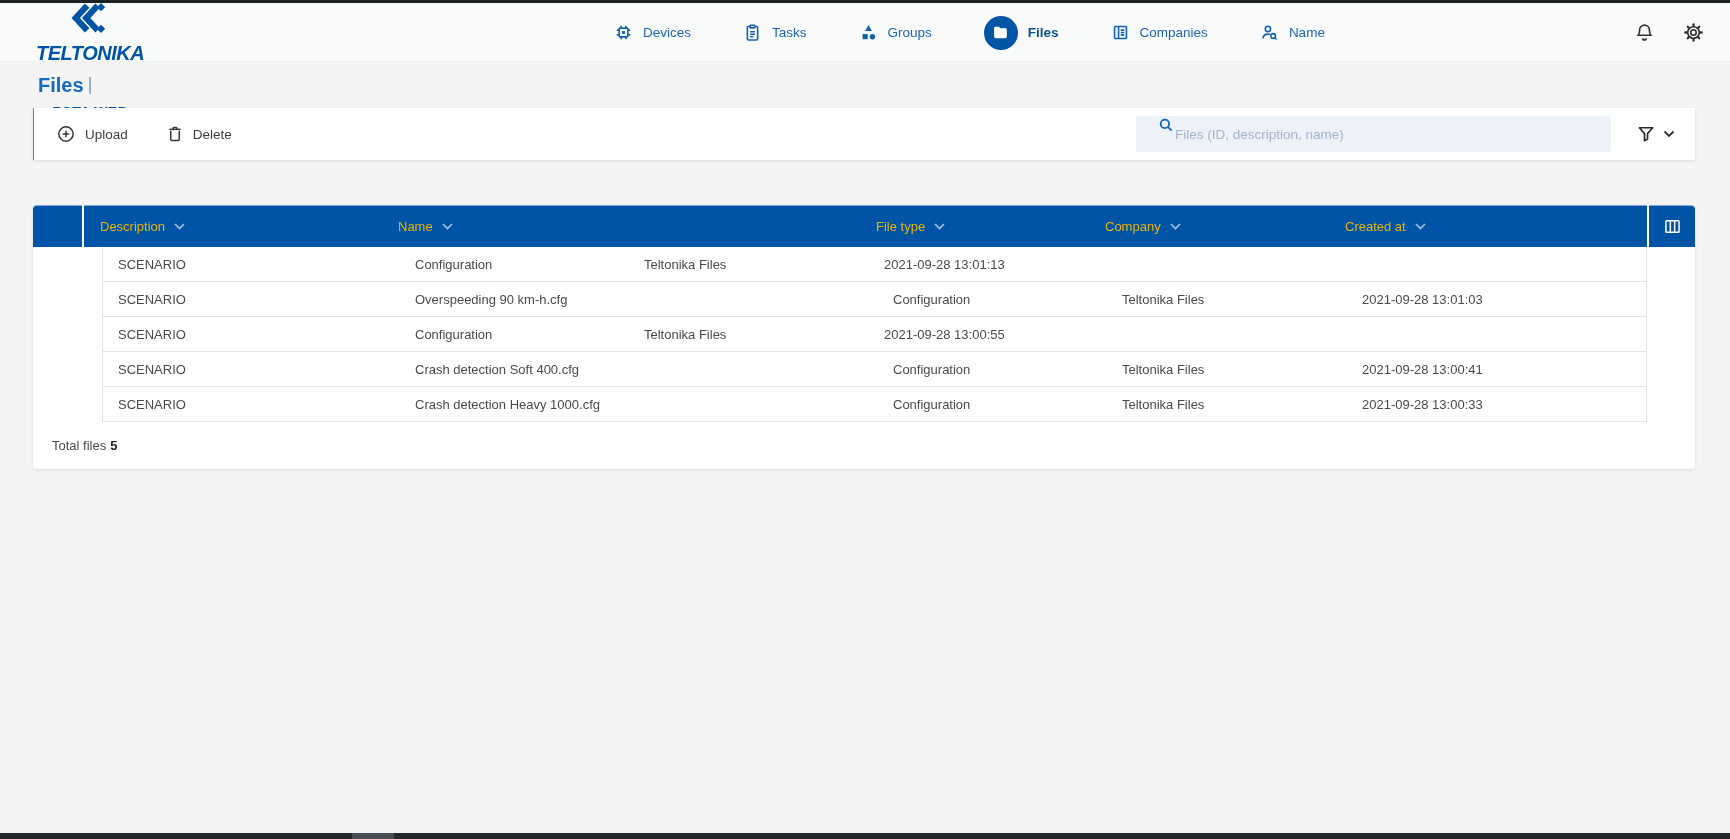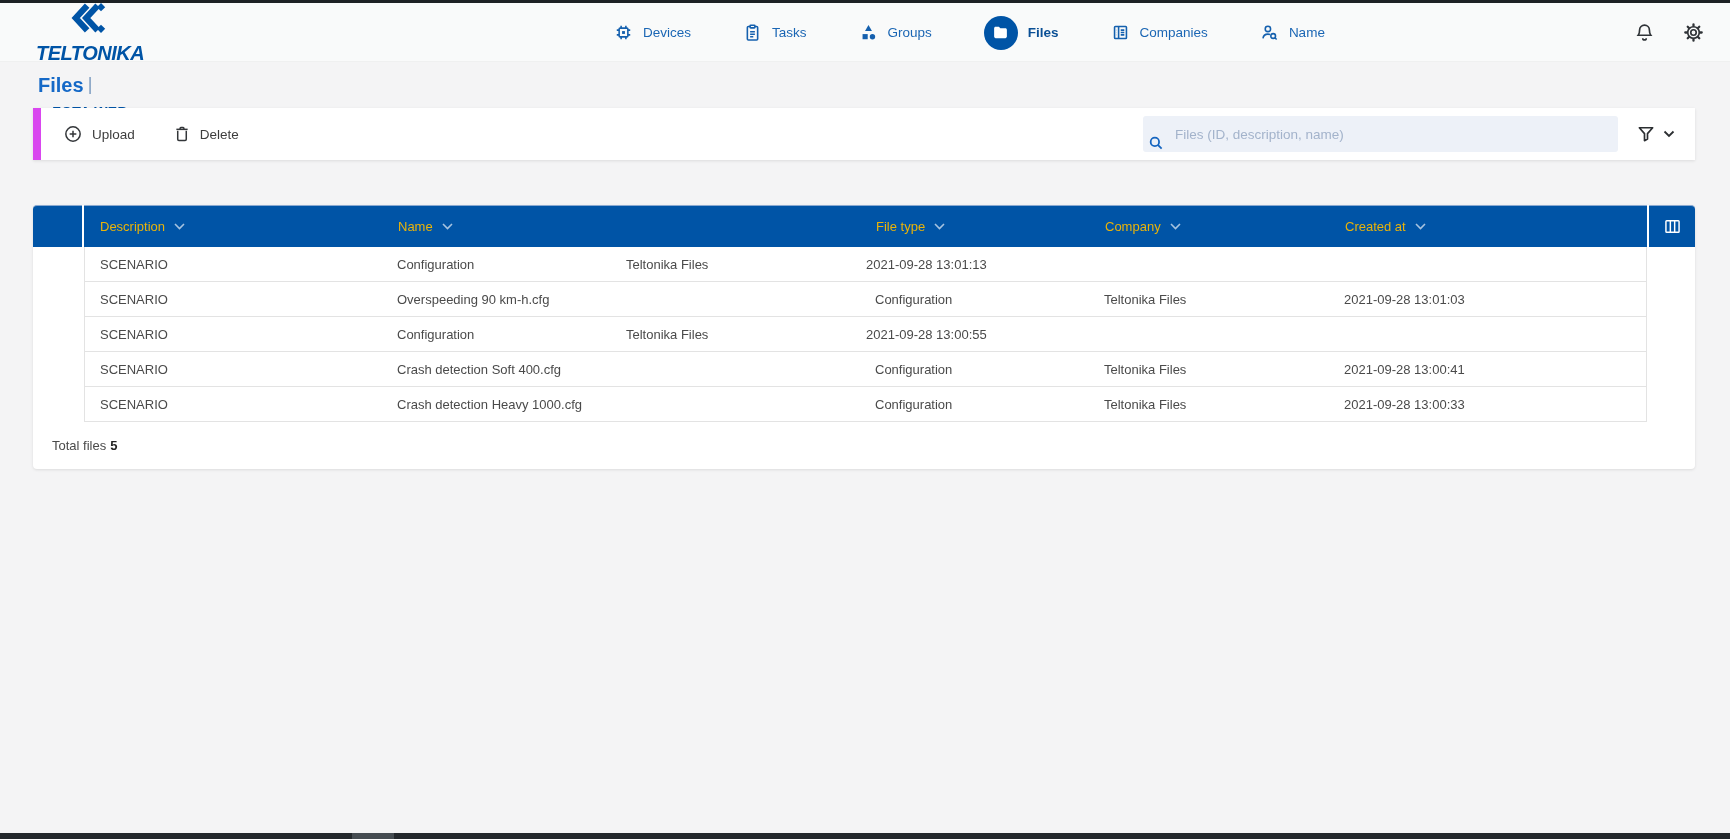--- a/index.html
+++ b/index.html
@@ -37,29 +37,29 @@
   }
   .nav-right { position:absolute; right:26px; top:0; height:59px; display:flex; align-items:center; gap:28px; }
   .icon-btn { display:flex; align-items:center; justify-content:center; cursor:pointer; background:none; border:none; }
 
   
   .page-title { position:absolute; left:38px; top:74px; font-size:20px; font-weight:700; color:#1569c7; }
 
   
   .toolbar-card {
     position:absolute; left:33px; top:108px; width:1662px; height:52px;
-    background:#ffffff; border-left:8px solid #d946ef;
+    background:#ffffff; border-left:1px solid #d946ef;
     box-shadow:0 1px 3px rgba(0,0,0,0.10);
   }
   .toolbar-actions { display:flex; align-items:center; height:100%; padding-left:22px; gap:38px; }
   .tool-btn { display:flex; align-items:center; gap:9px; background:none; border:none; cursor:pointer;
     font-family:"Liberation Sans", sans-serif; font-size:13.5px; color:#3d3d3d; }
   .search-wrap {
     position:absolute; left:1102px; top:8px; width:475px; height:36px;
-    background:#edf1f8; border-radius:3px; display:flex; align-items:flex-end; padding-left:4px; gap:10px;
+    background:#edf1f8; border-radius:3px; display:flex; align-items:flex-start; padding-left:21px; 
   }
   .search-wrap input {
     flex:1; height:100%; border:none; outline:none; background:transparent;
     font-family:"Liberation Sans", sans-serif; font-size:13.5px; color:#34507a;
   }
   .search-wrap input::placeholder { color:#a3b3cb; }
   .filter-btn { position:absolute; right:20px; top:0; height:100%; display:flex; align-items:center; gap:7px;
     background:none; border:none; cursor:pointer; }
 
   
@@ -80,21 +80,21 @@
   .th-cell:nth-child(1){ width:298px; }
   .th-cell:nth-child(2){ width:478px; }
   .th-cell:nth-child(3){ width:229px; }
   .th-cell:nth-child(4){ width:240px; }
   .th-cell:nth-child(5){ flex:1; }
   .th-colbtn {
     width:46px; margin-left:2px; background:#0054a6; border-top:1px solid #8aa9d0;
     border-radius:0 4px 0 0; display:flex; align-items:center; justify-content:center; cursor:pointer;
     border-left:none; border-right:none; border-bottom:none;
   }
-  .tbody { margin-left:51px; margin-right:48px; border-left:1px solid #e3e3e3; border-right:1px solid #e3e3e3; }
+  .tbody { margin-left:69px; margin-right:48px; border-left:1px solid #e3e3e3; border-right:1px solid #e3e3e3; }
   .trow { display:flex; height:35px; border-bottom:1px solid #e3e3e3; cursor:pointer; }
   .td {
     display:flex; align-items:center; padding-left:15px; font-size:13px; color:#4a4a4a;
     white-space:nowrap; overflow:hidden;
   }
   .td.c-description{ width:297px; }
   .td.c-name{ width:478px; }
   .td.c-file-type{ width:229px; }
   .td.c-company{ width:240px; }
   .td.c-created-at{ flex:1; }

